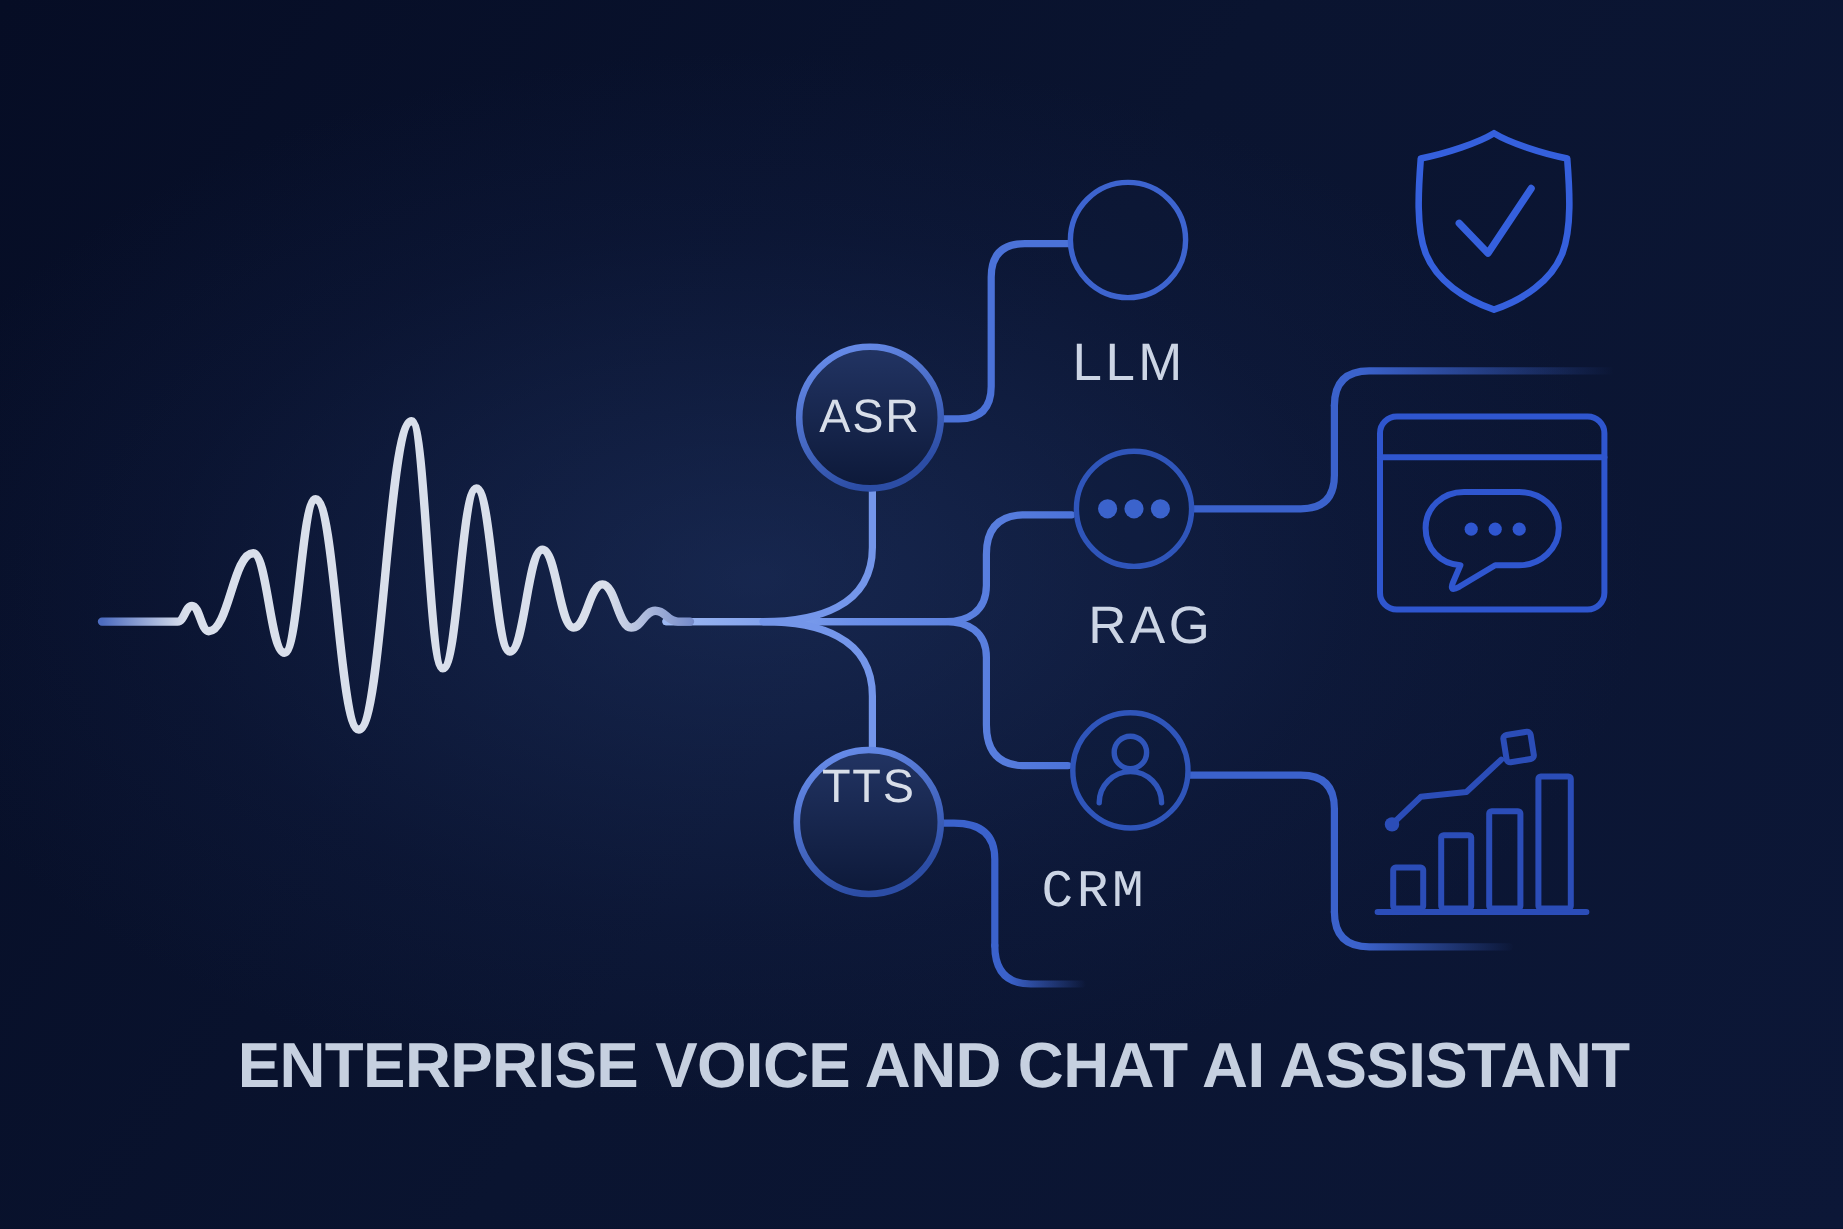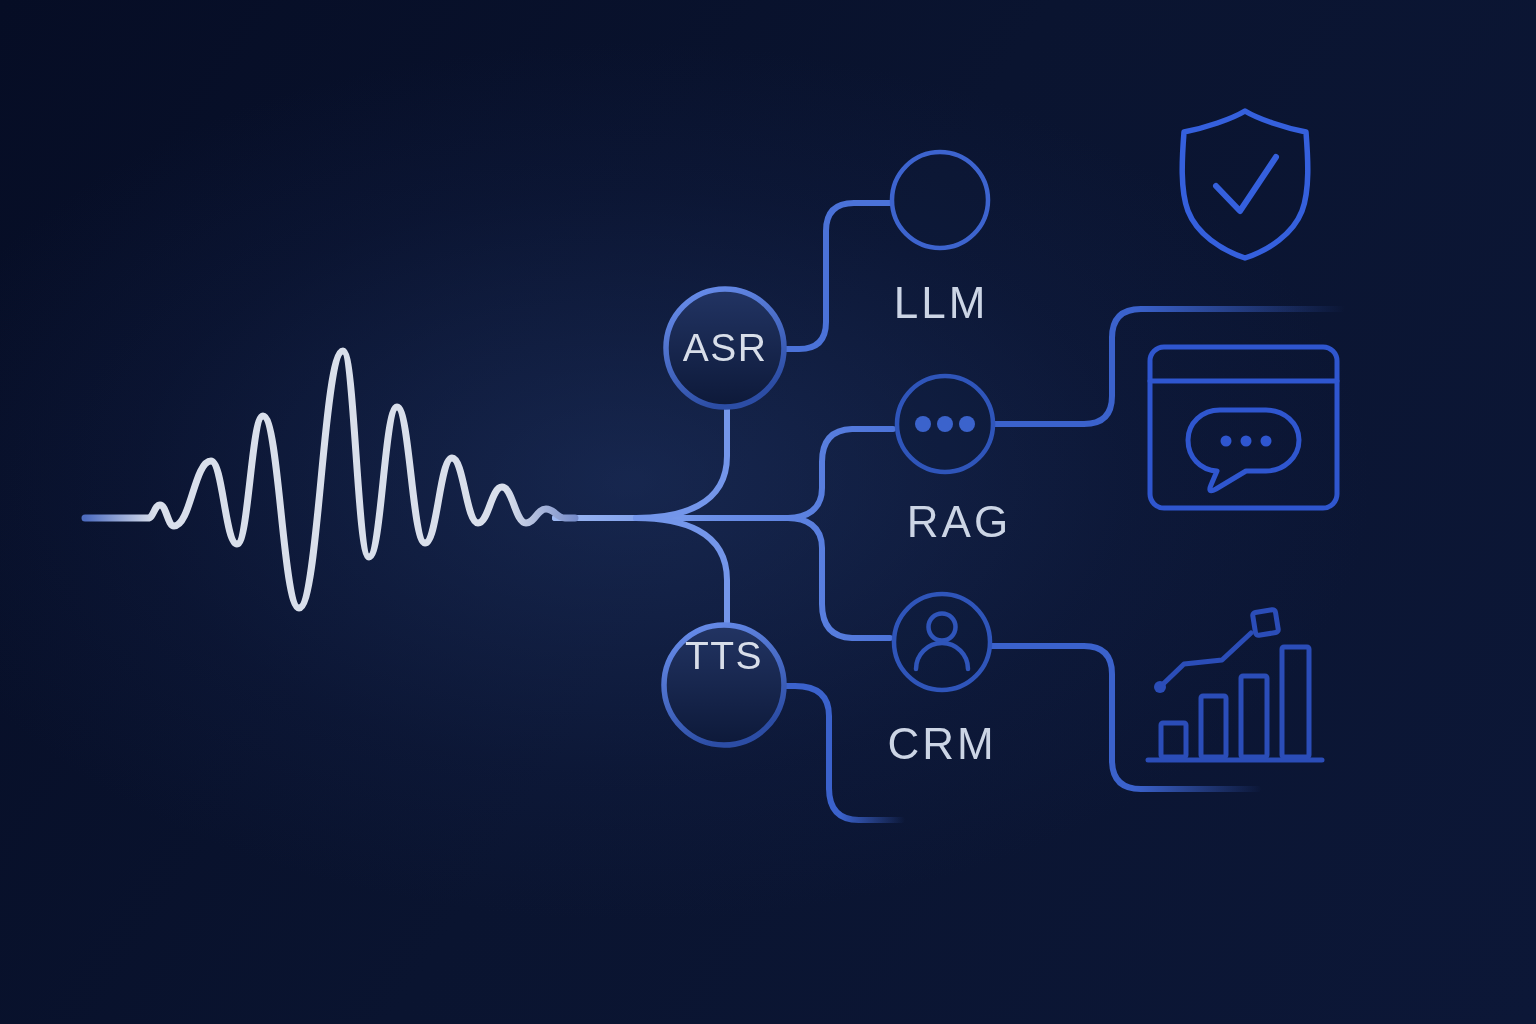--- a/index.html
+++ b/index.html
@@ -178,15 +178,16 @@
       <circle cx="1160" cy="687" r="6" fill="#2b4db8" stroke="none"></circle>
       <rect x="1254" y="611" width="23" height="23" rx="3" transform="rotate(-9 1265.5 622.5)"></rect>
     </g>
   </svg>
 
   <div class="node-label" style="left:725px;top:348px;">ASR</div>
   <div class="node-label" style="left:724px;top:656px;">TTS</div>
 
   <div class="label" style="left:941px;top:303px;">LLM</div>
   <div class="label" style="left:959px;top:522px;">RAG</div>
-  <div class="label" style="left:942px;top:744px;">CRM</div>
+  <div class="label" style="left:912px;top:744px;font-family:Liberation Mono, monospace;">CRM</div>
 
+  <div class="title">ENTERPRISE VOICE AND CHAT AI ASSISTANT</div>
 </div>
 
 </body></html>

